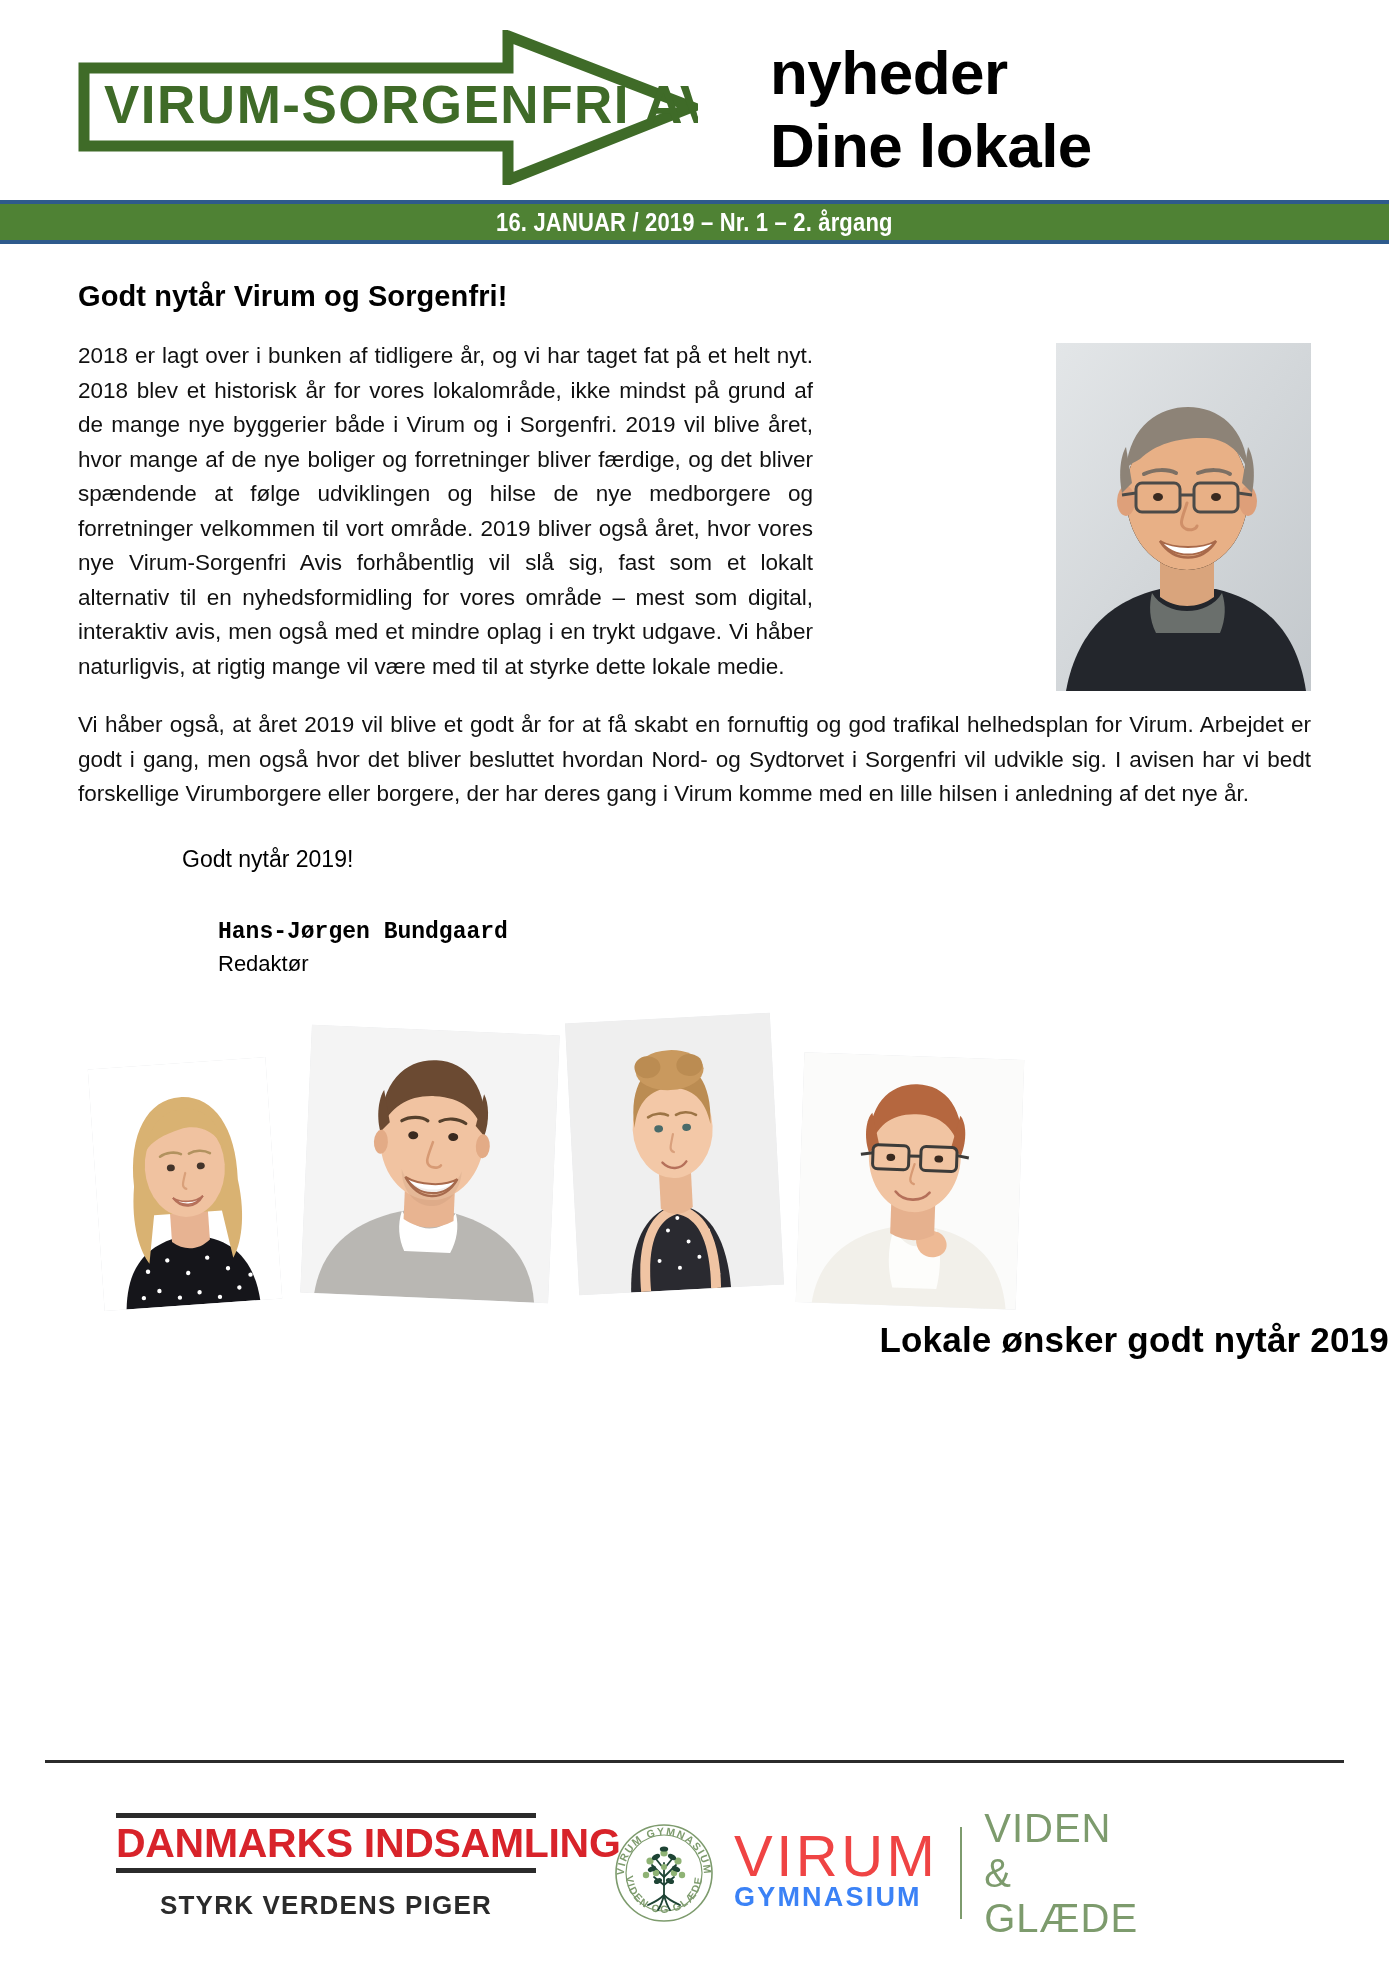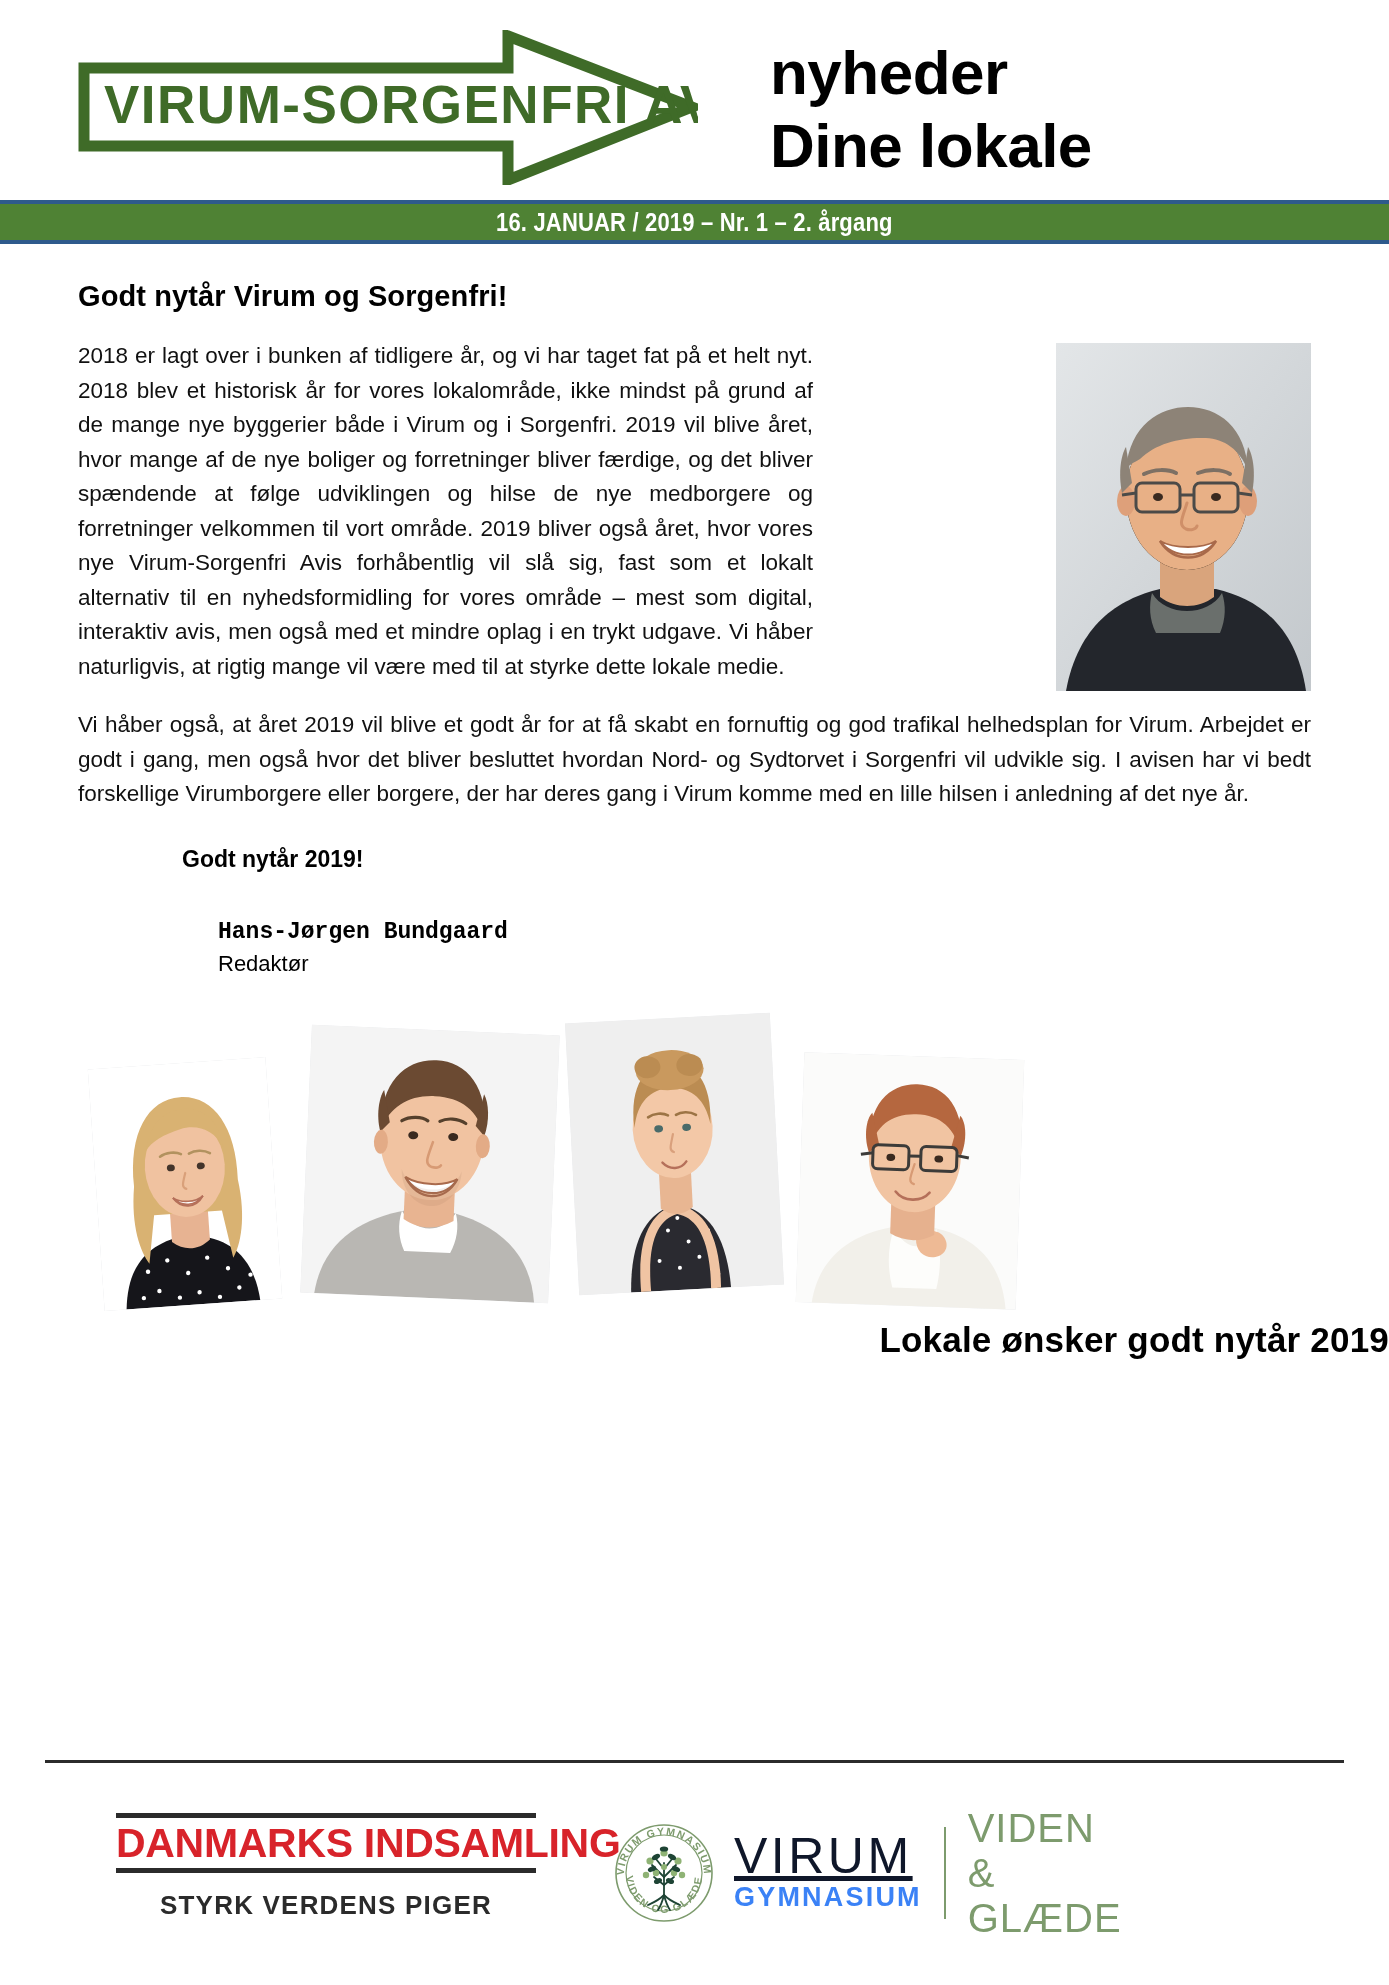--- a/index.html
+++ b/index.html
@@ -109,21 +109,21 @@
     line-height: 34.5px;
     text-align: justify;
     color: #111;
     transform-origin: left top;
   }
   .para-one { width: 735px; }
   .para-two { clear: both; width: 1233px; padding-top: 6px; }
 
   .greeting {
     margin: 34px 0 16px 104px;
-    font-weight: bold;
+    font-weight: normal;
     font-size: 23px;
     font-family: "Liberation Sans", sans-serif;
   }
   .sig-block {
     margin: 44px 0 0 140px;
   }
   .sig-name {
     font-weight: bold;
     font-size: 23px;
     line-height: 31px;
@@ -229,25 +229,24 @@
   .vg-seal { width: 112px; height: 112px; flex: 0 0 112px; }
   .vg-seal svg { display: block; }
   .vg-words {
     margin-left: 14px;
     display: flex;
     align-items: center;
   }
   .vg-left { text-align: left; }
   .vg-virum {
     font-family: "Liberation Sans", sans-serif;
-    font-size: 50px;
+    font-size: 58px;
     letter-spacing: 3.5px;
-    color: #0f172a;
+    color: #ef4444;
     line-height: 48px;
-    text-decoration: underline;
   }
   .vg-gym {
     font-family: "Liberation Sans", sans-serif;
     font-weight: bold;
     font-size: 27px;
     letter-spacing: 2.2px;
     color: #3b82f6;
     line-height: 34px;
   }
   .vg-divider {

